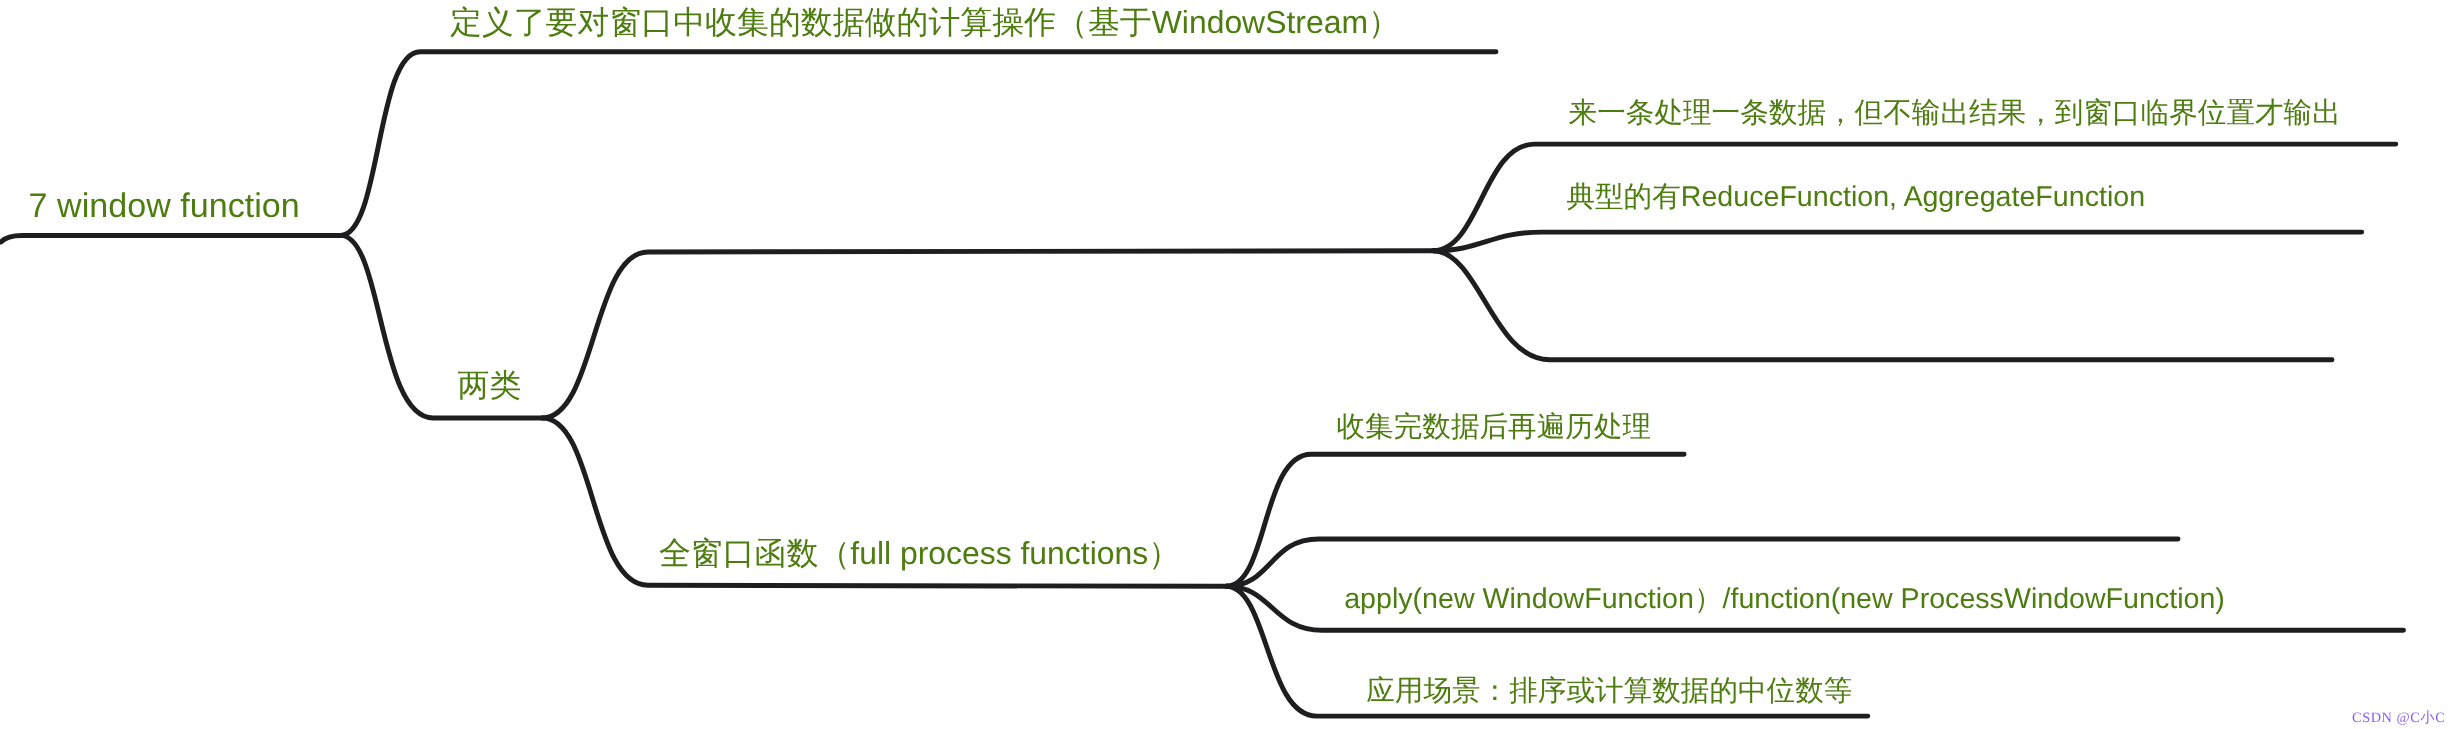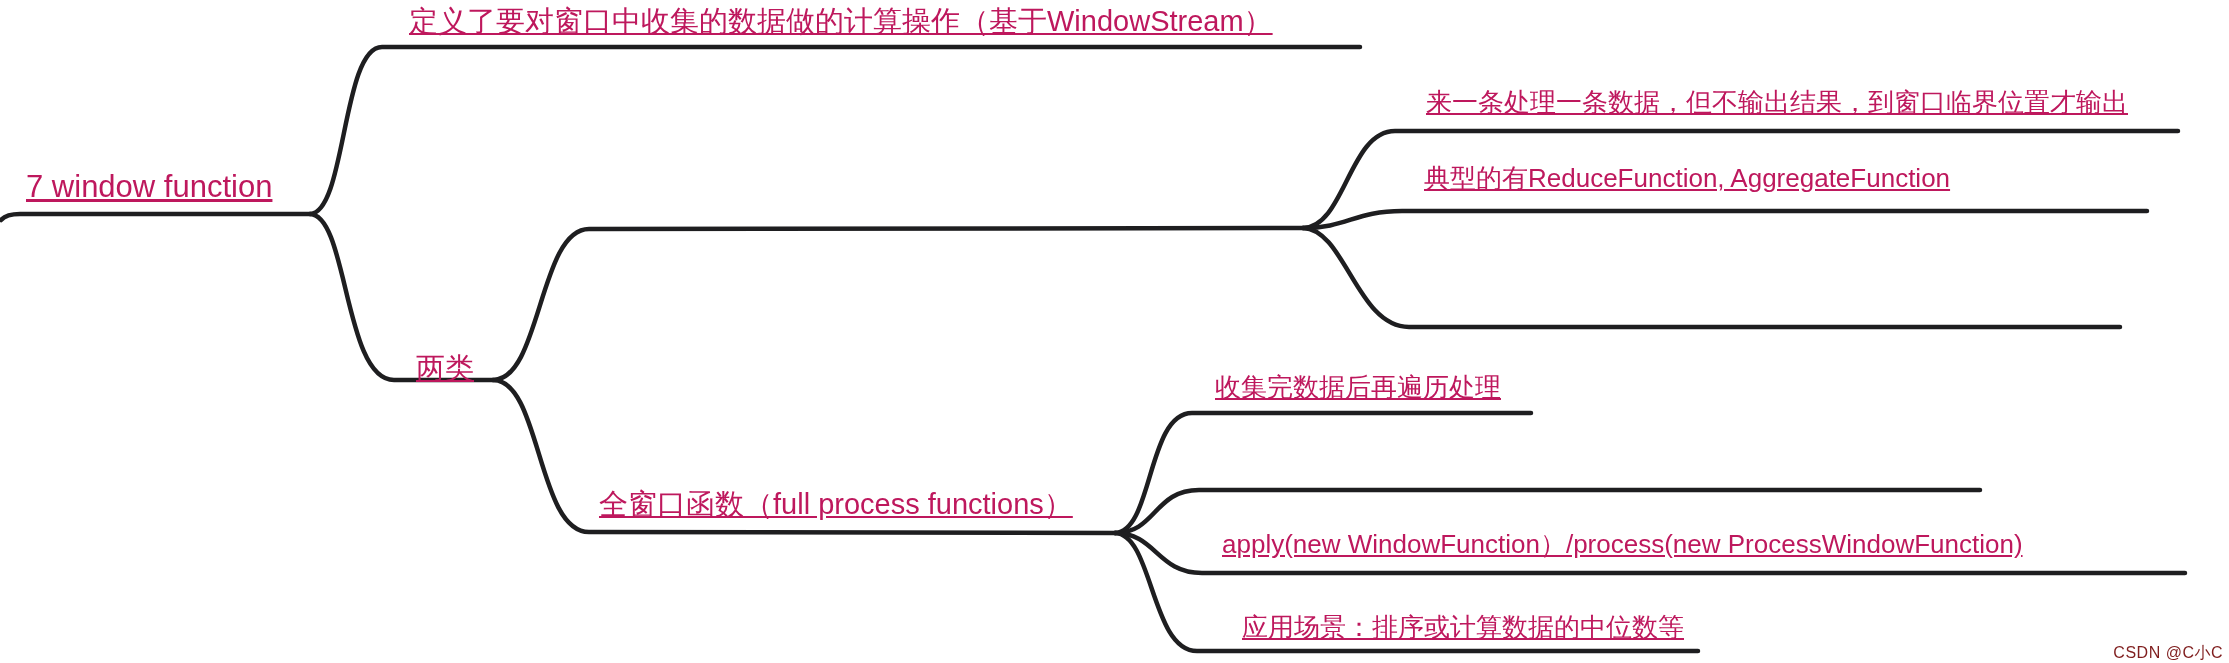--- a/index.html
+++ b/index.html
@@ -26,40 +26,40 @@
   #connectors path {
     fill: none;
     stroke: #1e1e20;
     stroke-width: 4.5;
     stroke-linecap: round;
     stroke-linejoin: round;
   }
   .node {
     position: absolute;
     white-space: nowrap;
-    color: #be185d;
+    color: #4d7c0f;
     line-height: 1.2;
     cursor: default;
-    text-decoration: underline;
   }
   .lvl-big   { font-size: 29px; }
   .lvl-root  { font-size: 31px; }
   .lvl-small { font-size: 26px; }
   .wrap {
     white-space: normal;
     width: 690px;
     line-height: 1.54;
   }
   .watermark {
     position: absolute;
     right: 6px;
     top: 643px;
-    font-size: 16px;
-    color: #7f1d1d;
+    font-size: 13px;
+    color: #8b5cf6;
     letter-spacing: 0.5px;
+    font-family: Liberation Serif, serif;
   }
 </style>
 </head>
 <body>
 
 <div id="stage">
 
   <svg id="connectors" viewBox="0 0 2229 663" xmlns="http://www.w3.org/2000/svg">
     <path d="M 1 220 Q 6 214 20 214 L 310 214"></path>
     <path d="M 310 214 C 346 213 342 47 382 47 L 1360 47"></path>
@@ -72,32 +72,32 @@
     <path d="M 1115 533 C 1153 532 1147 413 1192 413 L 1531 413"></path>
     <path d="M 1115 533 C 1156 533 1154 490 1199 490 L 1980 490"></path>
     <path d="M 1115 533 C 1156 533 1157 573 1202 573 L 2185 573"></path>
     <path d="M 1115 533 C 1153 534 1151 651 1197 651 L 1698 651"></path>
   </svg>
 
   <div class="node lvl-root" style="left:26px; top:168px;">7 window function</div>
 
   <div class="node lvl-big" style="left:409px; top:4px;">定义了要对窗口中收集的数据做的计算操作（基于WindowStream）</div>
 
-  <div class="node lvl-big" style="left:416px; top:334px;margin-top:17px;">两类</div>
+  <div class="node lvl-big" style="left:416px; top:334px;">两类</div>
 
 
   <div class="node lvl-small" style="left:1424px; top:163px;">典型的有ReduceFunction, AggregateFunction</div>
 
   <div class="node lvl-small" style="left:1426px; top:87px;">来一条处理一条数据，但不输出结果，到窗口临界位置才输出</div>
 
 
   <div class="node lvl-big" style="left:599px; top:487px;">全窗口函数（full process functions）</div>
 
   <div class="node lvl-small" style="left:1215px; top:372px;">收集完数据后再遍历处理</div>
 
 
-  <div class="node lvl-small" style="left:1222px; top:529px;">apply(new WindowFunction）/process(new ProcessWindowFunction)</div>
+  <div class="node lvl-small" style="left:1222px; top:529px;">apply(new WindowFunction）/function(new ProcessWindowFunction)</div>
 
   <div class="node lvl-small" style="left:1222px; top:612px;margin-left:20px;">应用场景：排序或计算数据的中位数等</div>
 
   <div class="watermark">CSDN @C小C</div>
 
 </div>
 
 </body></html>

